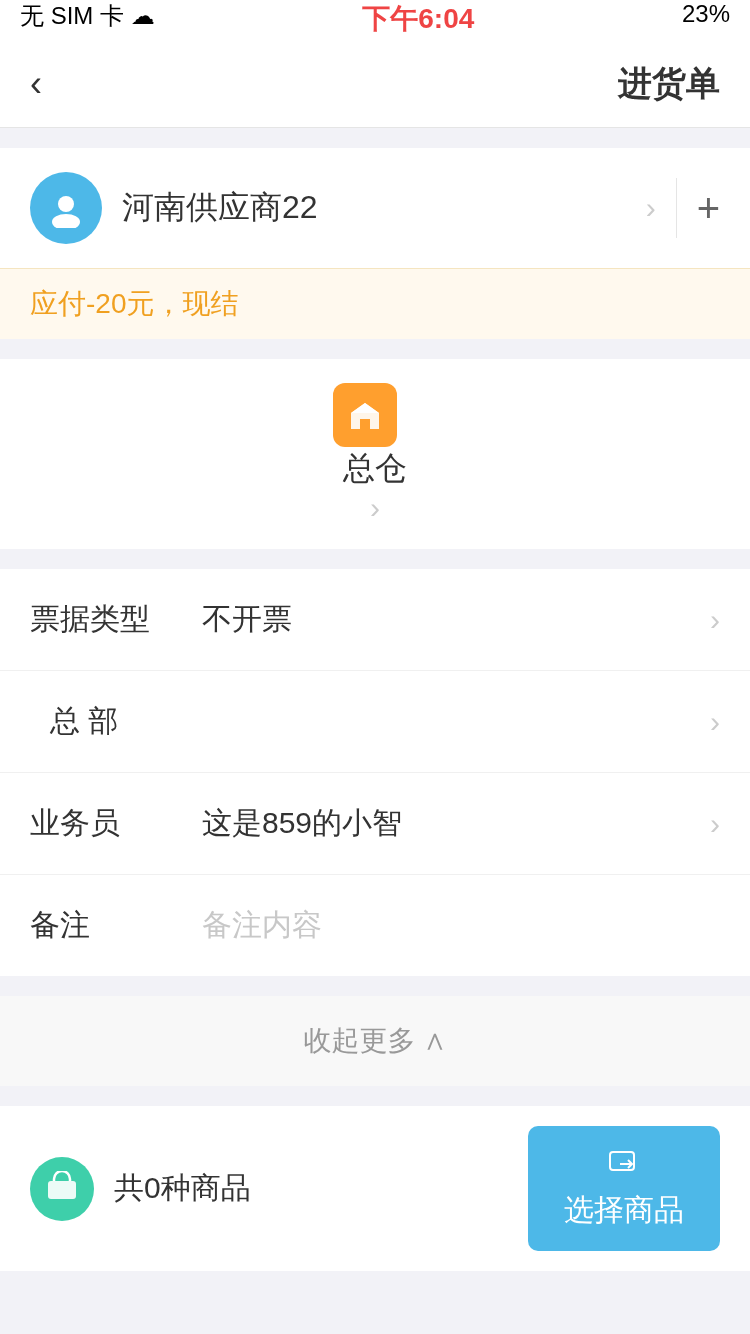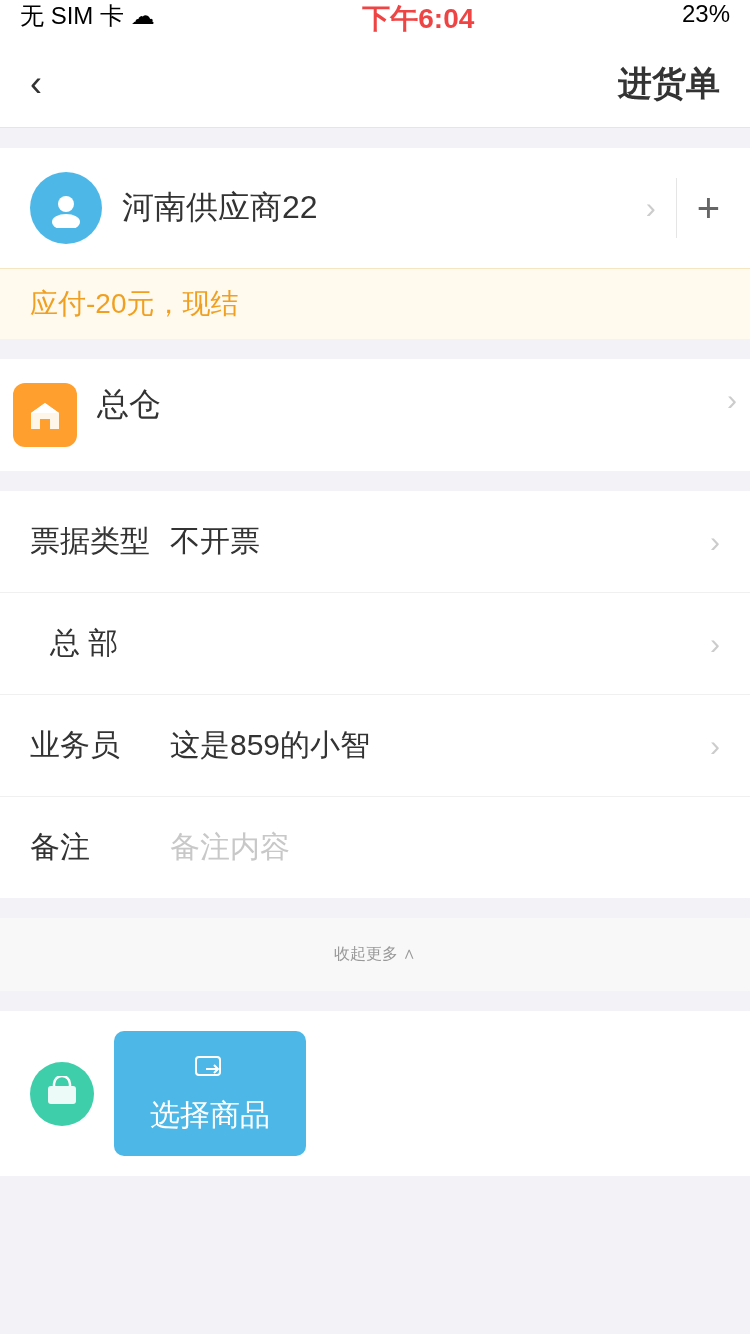--- a/index.html
+++ b/index.html
@@ -108,24 +108,25 @@
       background: #fff9ee;
       padding: 16px 30px;
       font-size: 28px;
       color: #f0a020;
       border-top: 1px solid #f5e5c0;
     }
 
     
     .warehouse-row {
       display: flex;
-      align-items: flex-start;
+      align-items: center;
       padding: 24px 13px;
       background: #fff;
       margin-top: 20px;
+      flex-direction: column;
     }
     .warehouse-icon {
       width: 64px;
       height: 64px;
       border-radius: 12px;
       background: #ff9f2e;
       display: flex;
       align-items: center;
       justify-content: center;
       margin-right: 20px;
@@ -145,20 +146,21 @@
     .form-section {
       background: #fff;
       margin-top: 20px;
     }
     .form-row {
       display: flex;
       align-items: center;
       padding: 30px 30px;
       border-bottom: 1px solid #f0f0f0;
       min-height: 88px;
+      gap: 32px;
     }
     .form-row:last-child {
       border-bottom: none;
     }
     .form-label {
       font-size: 30px;
       color: #333;
       width: 120px;
       flex-shrink: 0;
     }
@@ -173,21 +175,21 @@
       font-size: 30px;
       color: #c8c8c8;
       padding-left: 20px;
     }
 
     
     .collapse-row {
       background: #f8f8f8;
       padding: 26px;
       text-align: center;
-      font-size: 16px;
+      font-size: 28px;
       color: #999;
       cursor: pointer;
       margin-top: 20px;
     }
 
     
     .bottom-bar {
       background: #fff;
       display: flex;
       align-items: center;
@@ -309,20 +311,21 @@
   <span>收起更多 ∧</span>
 </div>
 
 <div class="bottom-bar">
   <div class="product-icon">
     <svg width="36" height="36" viewBox="0 0 36 36" fill="none" xmlns="http://www.w3.org/2000/svg">
       <rect x="4" y="10" width="28" height="18" rx="3" fill="#fff" opacity="0.9"></rect>
       <path d="M10 10V8a8 8 0 0116 0v2" stroke="#fff" stroke-width="2.5" fill="none"></path>
     </svg>
   </div>
+  <span class="product-count">共0种商品</span>
   <button class="select-btn">
     <svg width="32" height="32" viewBox="0 0 32 32" fill="none" xmlns="http://www.w3.org/2000/svg">
       <rect x="2" y="6" width="24" height="18" rx="3" stroke="#fff" stroke-width="2" fill="none"></rect>
       <path d="M20 14l4 4-4 4" stroke="#fff" stroke-width="2" fill="none"></path>
       <line x1="24" y1="18" x2="12" y2="18" stroke="#fff" stroke-width="2"></line>
     </svg>
     <span>选择商品</span>
   </button>
 </div>
 

